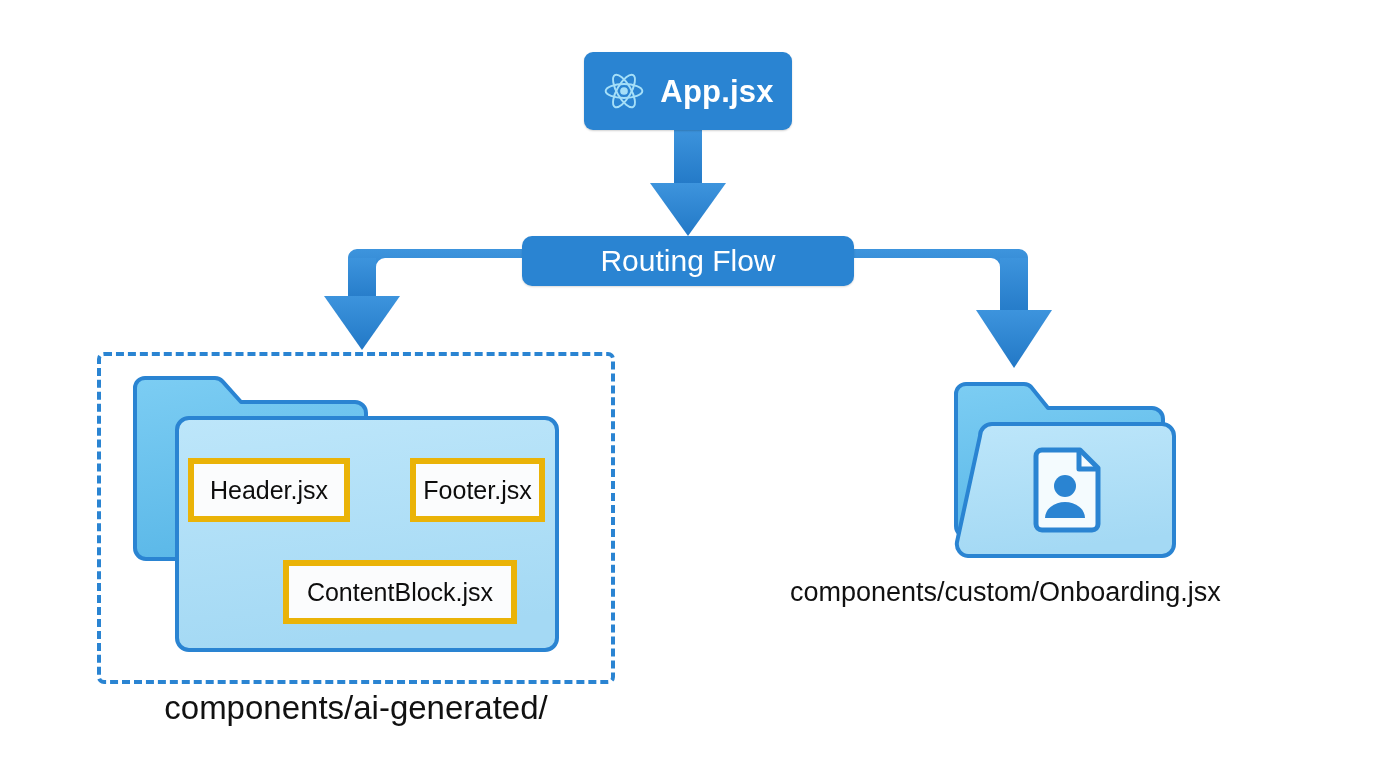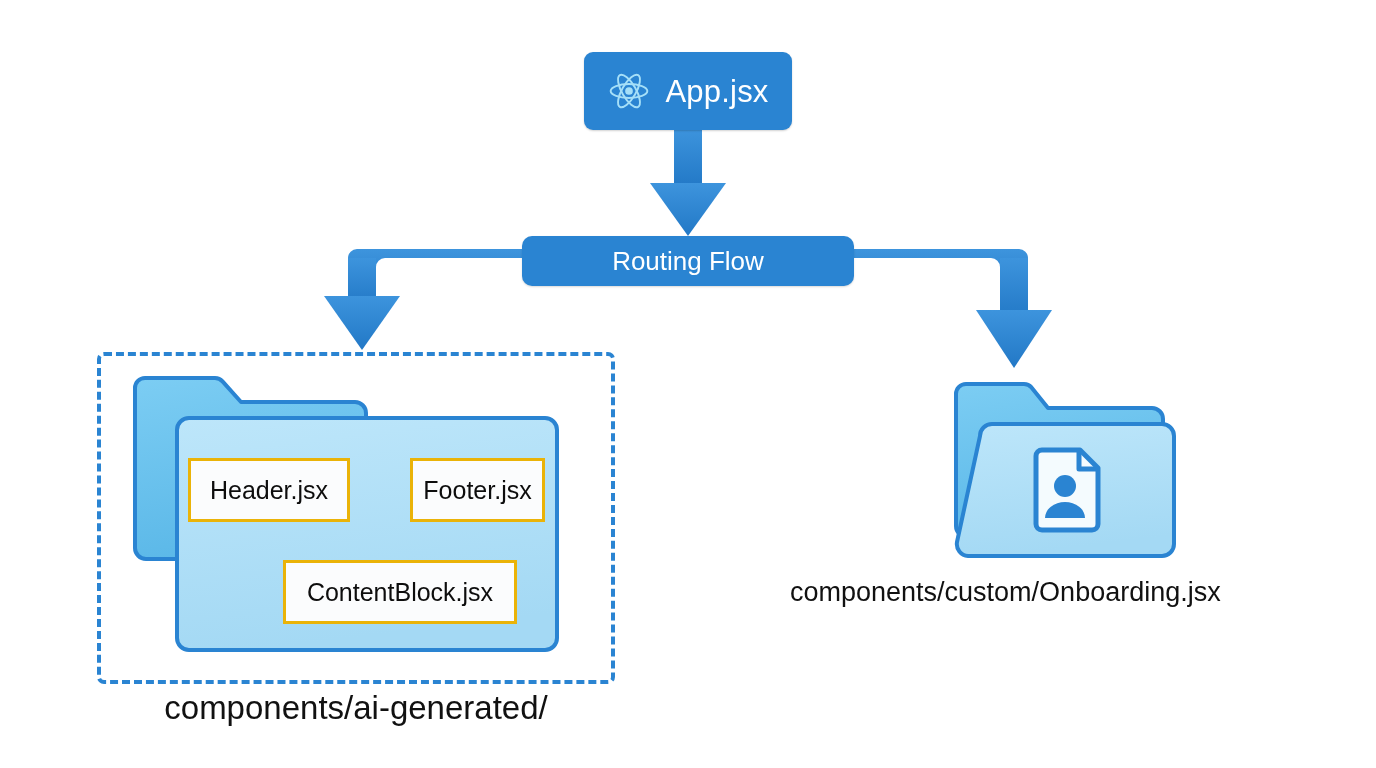--- a/index.html
+++ b/index.html
@@ -37,37 +37,38 @@
     gap: 14px;
     box-shadow: 0 1px 2px rgba(0,0,0,0.18);
   }
   .node-app .react-icon { width: 44px; height: 44px; display: block; flex: 0 0 auto; }
   .node-app .app-label {
     color: #ffffff;
     font-size: 31px;
     line-height: 1;
     letter-spacing: 0.2px;
     white-space: nowrap;
+    font-weight: bold;
   }
 
   
   .node-routing {
     position: absolute;
     left: 522px; top: 236px;
     width: 332px; height: 50px;
     background: #2a84d2;
     border-radius: 10px;
     display: flex;
     align-items: center;
     justify-content: center;
     box-shadow: 0 1px 2px rgba(0,0,0,0.15);
   }
   .node-routing .routing-label {
     color: #ffffff;
-    font-size: 26px;
+    font-size: 30px;
     line-height: 1;
     white-space: nowrap;
   }
 
   
   .group-dashed {
     position: absolute;
     left: 97px; top: 352px;
     width: 518px; height: 332px;
     border: 4px dashed #2a84d2;
@@ -90,21 +91,21 @@
     position: absolute;
     pointer-events: none;
   }
   .folders-left { left: 97px; top: 352px; width: 518px; height: 332px; }
   .folder-right { left: 940px; top: 368px; width: 250px; height: 205px; }
 
   
   .chip {
     position: absolute;
     background: #fbfcfd;
-    border: 3px solid #eab308;
+    border: 6px solid #eab308;
     display: flex;
     align-items: center;
     justify-content: center;
     color: #0d0d0d;
     font-size: 25px;
     line-height: 1;
     white-space: nowrap;
   }
   .chip-header  { left: 188px; top: 458px; width: 162px; height: 64px; }
   .chip-footer  { left: 410px; top: 458px; width: 135px; height: 64px; }

